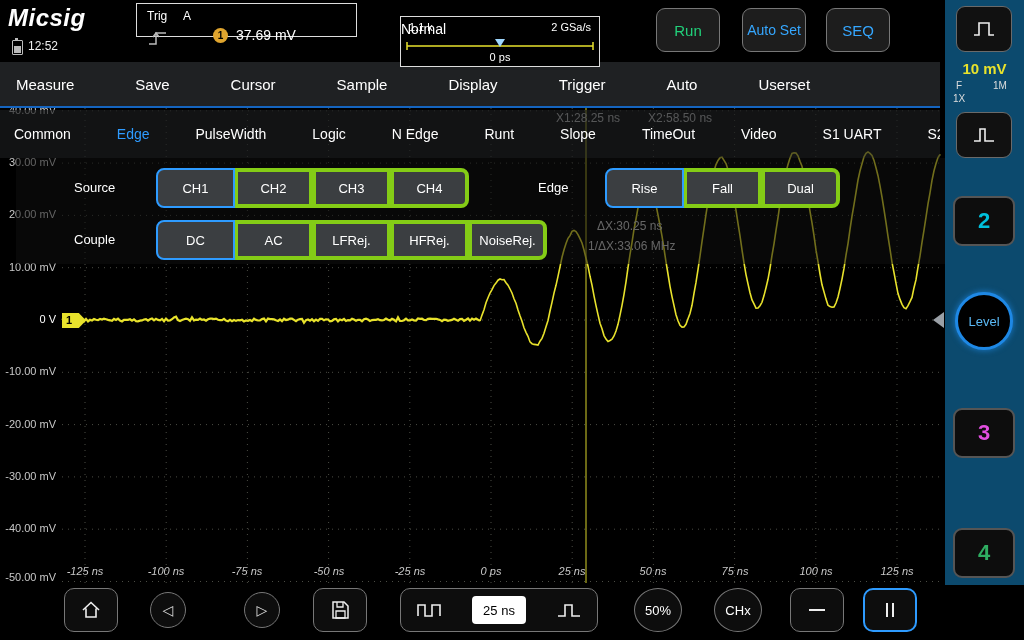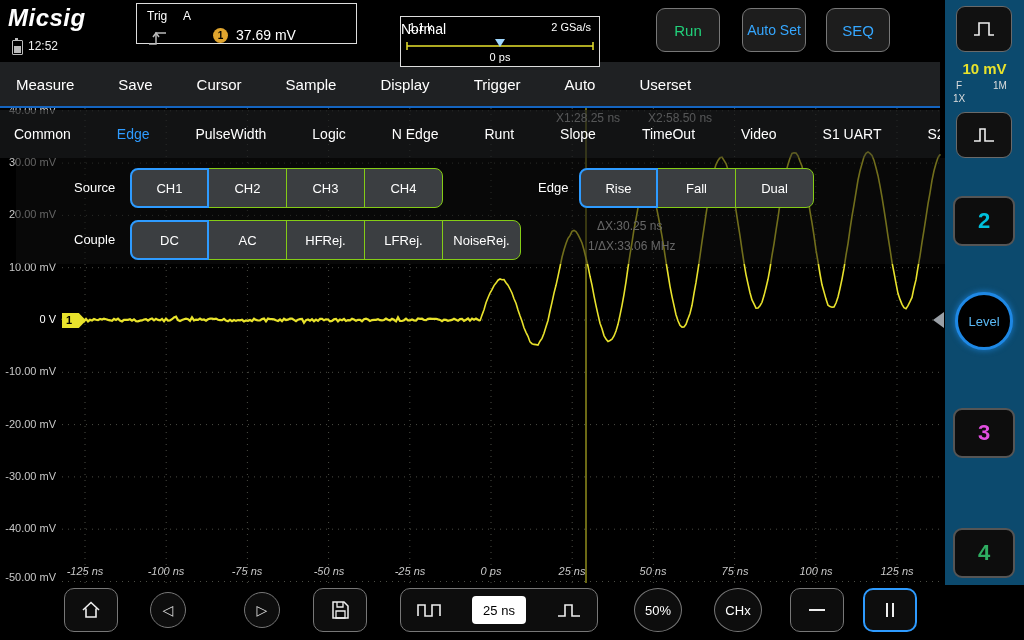--- a/index.html
+++ b/index.html
@@ -22,39 +22,39 @@
   #trig-arrow{position:absolute;left:933px;top:312px;width:0;height:0;z-index:6;
      border-top:8px solid transparent;border-bottom:8px solid transparent;border-right:11px solid #9aa0a6;}
   
   #topbar{position:absolute;left:0;top:0;width:1024px;height:62px;background:#000;z-index:10;}
   #logo{position:absolute;left:8px;top:4px;font-size:24px;font-weight:bold;font-style:italic;letter-spacing:0.5px;}
   .battery{position:absolute;left:12px;top:40px;width:9px;height:13px;border:1px solid #bbb;border-radius:1px;}
   .battery:before{content:"";position:absolute;left:2px;top:-3px;width:3px;height:2px;background:#bbb;}
   .battery:after{content:"";position:absolute;left:1px;bottom:1px;right:1px;height:7px;background:#bbb;}
   #clock{position:absolute;left:28px;top:39px;font-size:12px;color:#eee;}
   .frame{position:absolute;border:1px solid #ddd;background:#000;box-sizing:border-box;}
-  #trig-frame{left:136px;top:3px;width:221px;height:41px;padding-left:20px;}
+  #trig-frame{left:136px;top:3px;width:221px;height:34px;padding-left:20px;}
   #acq-frame{left:400px;top:16px;width:200px;height:51px;}
   .small{font-size:12px;color:#fff;}
   .tbtn{position:absolute;top:8px;width:64px;height:44px;background:#1d1d1d;border:1px solid #777;
         border-radius:9px;display:flex;align-items:center;justify-content:center;text-align:center;
         font-size:15px;box-sizing:border-box;}
   
   #menu{position:absolute;left:0;top:62px;width:940px;height:202px;z-index:5;}
   #menu-tabs{position:absolute;left:0;top:0;width:940px;height:46px;background:#1f2123;
-     border-bottom:2px solid #1565c0;display:flex;align-items:center;gap:44px;padding-left:16px;box-sizing:border-box;}
+     border-bottom:2px solid #1565c0;display:flex;align-items:center;gap:61px;padding-left:16px;box-sizing:border-box;}
   .tab{font-size:15px;color:#fff;white-space:nowrap;cursor:default;}
   #menu-subtabs{position:absolute;left:0;top:48px;width:940px;height:48px;background:rgba(26,28,30,0.68);
      display:flex;align-items:center;gap:46px;padding-left:14px;box-sizing:border-box;overflow:hidden;}
   .subtab{font-size:14px;color:#fff;white-space:nowrap;}
   .subtab.active{color:#2e9bff;}
   #menu-body{position:absolute;left:16px;top:96px;width:940px;height:106px;background:rgba(15,15,15,0.55);}
   .rowlab{position:absolute;font-size:13px;color:#fff;}
-  .optgroup{position:absolute;display:flex;}
-  .opt{width:79px;height:40px;background:#3b3e41;border:1px solid #84cc16;margin-left:-1px;box-sizing:border-box;
+  .optgroup{position:absolute;display:flex;margin-left:26px;}
+  .opt{width:79px;height:40px;background:#3b3e41;border:4px solid #84cc16;margin-left:-1px;box-sizing:border-box;
        display:flex;align-items:center;justify-content:center;font-size:13px;color:#fff;}
   .optgroup .opt:first-child{border-radius:8px 0 0 8px;margin-left:0;}
   .optgroup .opt:last-child{border-radius:0 8px 8px 0;}
   .opt.sel{border:2px solid #2e9bff;border-radius:8px;z-index:2;}
   
   #sidebar{position:absolute;left:945px;top:0;width:79px;height:640px;background:#0c4a6e;z-index:10;}
   .sbtn{position:absolute;left:11px;width:56px;height:46px;background:#111;border:1px solid #6a6a6a;
         border-radius:9px;display:flex;align-items:center;justify-content:center;box-sizing:border-box;}
   .chbtn{position:absolute;left:8px;width:62px;height:50px;background:#0d0d0d;border:2px solid #555;
         border-radius:9px;display:flex;align-items:center;justify-content:center;
@@ -178,22 +178,22 @@
       <div class="rowlab" style="left:522px;top:22px">Edge</div>
       <div class="optgroup" style="left:563px;top:10px">
         <div class="opt sel">Rise</div>
         <div class="opt">Fall</div>
         <div class="opt">Dual</div>
       </div>
       <div class="rowlab" style="left:58px;top:74px">Couple</div>
       <div class="optgroup" style="left:114px;top:62px">
         <div class="opt sel">DC</div>
         <div class="opt">AC</div>
+        <div class="opt">LFRej.</div>
         <div class="opt">HFRej.</div>
-        <div class="opt">LFRej.</div>
         <div class="opt">NoiseRej.</div>
       </div>
     </div>
   </div>
 
   <div id="topbar">
     <div id="logo">Micsig</div>
     <div class="battery"></div>
     <div id="clock">12:52</div>
 

